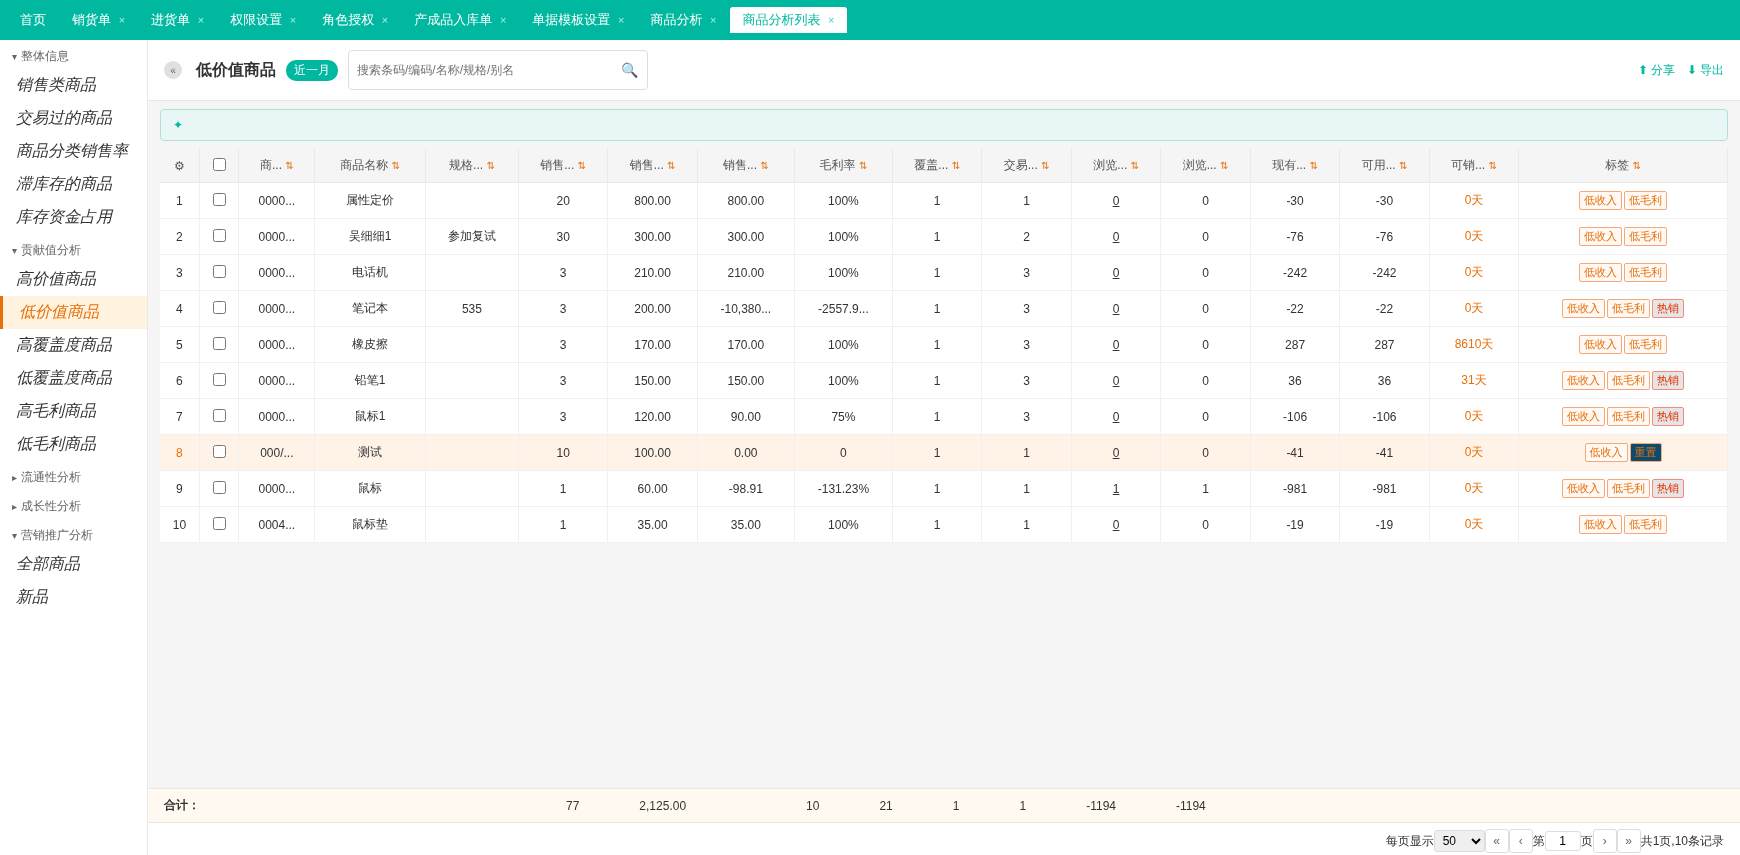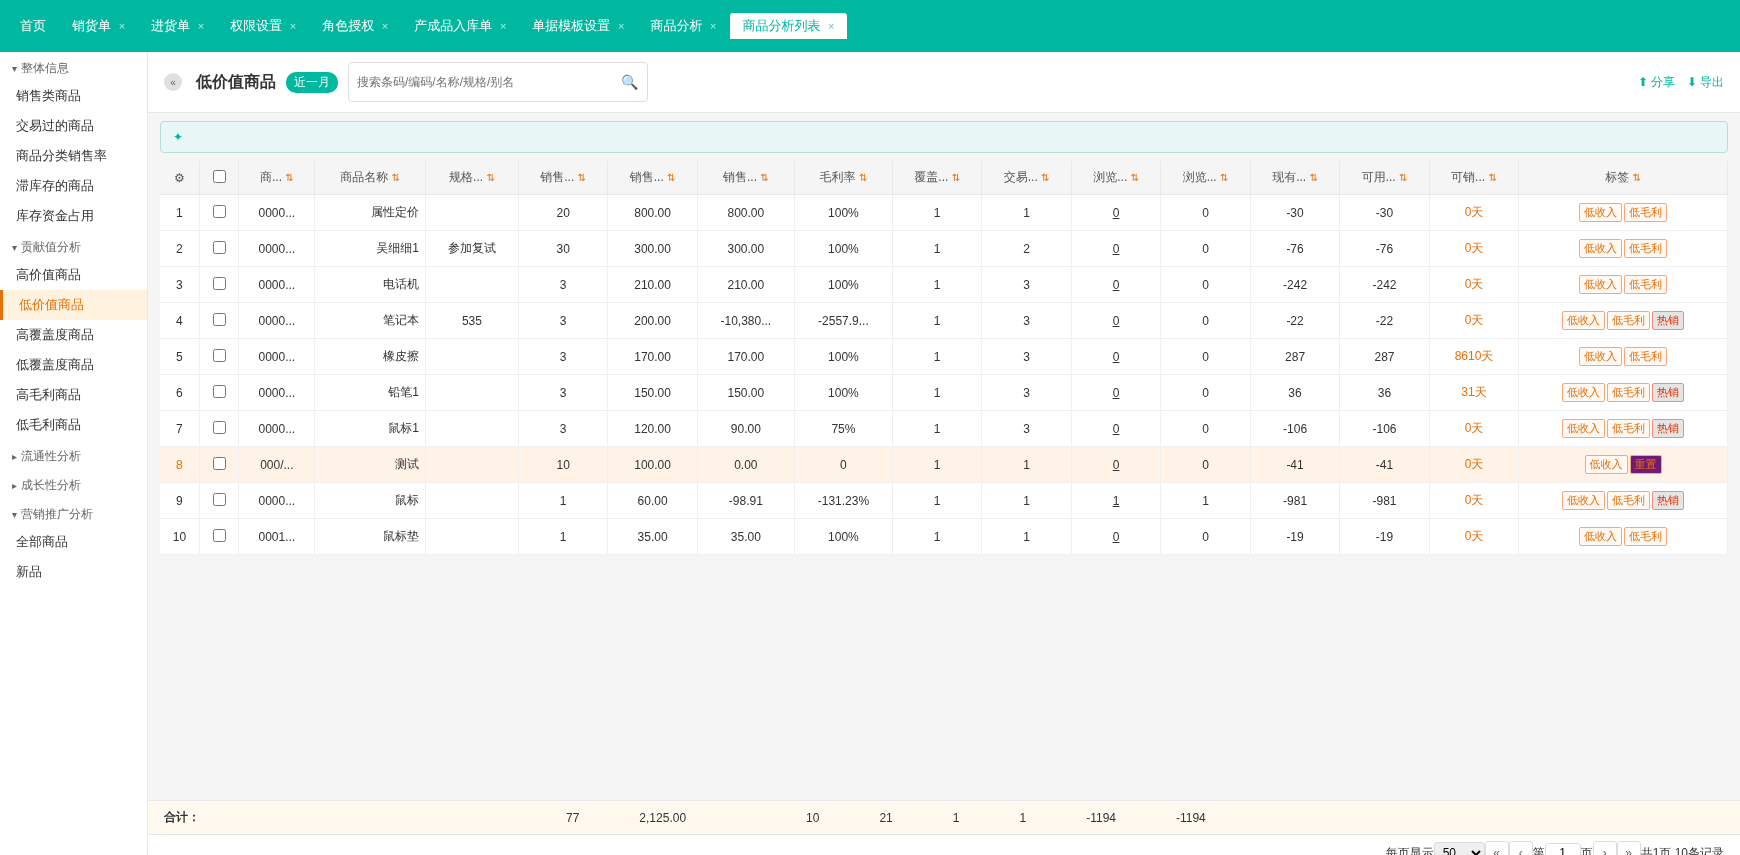--- a/index.html
+++ b/index.html
@@ -1,21 +1,21 @@
 <!DOCTYPE html>
 <html><head>
   <meta charset="utf-8">
   <style>
     * { box-sizing: border-box; margin: 0; padding: 0; }
     body { font-family: 'Microsoft YaHei', Arial, sans-serif; font-size: 12px; background: #f5f5f5; color: #333; }
 
     
     .top-nav {
       background: #00b8a0;
-      height: 52px;
+      height: 40px;
       display: flex;
       align-items: center;
       padding: 0 8px;
       gap: 2px;
     }
     .nav-item {
       color: #fff;
       padding: 4px 12px;
       cursor: pointer;
       border-radius: 3px 3px 0 0;
@@ -46,21 +46,22 @@
       display: flex;
       align-items: center;
       gap: 4px;
       cursor: pointer;
     }
     .sidebar-group-title .arrow { font-size: 10px; }
     .sidebar-item {
       padding: 6px 16px;
       cursor: pointer;
       color: #333;
-      font-size: 13px;
+      font-size: 16px;
+      font-style: italic;
     }
     .sidebar-item.active { background: #fff3e0; color: #e6700a; border-left: 3px solid #e6700a; }
 
     
     .content {
       flex: 1;
       display: flex;
       flex-direction: column;
       overflow: hidden;
       background: #f5f5f5;
@@ -167,21 +168,21 @@
     tbody tr {
       border-bottom: 1px solid #f0f0f0;
     }
     tbody tr.highlighted { background: #fff3e8; }
     tbody td {
       padding: 7px 6px;
       text-align: center;
       border-right: 1px solid #f0f0f0;
       color: #333;
     }
-    tbody td.text-left { text-align: right; }
+    tbody td.text-left { text-align: center; }
     .tag-badge {
       display: inline-block;
       padding: 1px 4px;
       border-radius: 2px;
       font-size: 11px;
       margin: 1px;
       border: 1px solid;
     }
     .tag-red { color: #e6700a; border-color: #f5a97a; background: #fff8f3; }
     .tag-orange { color: #e63900; border-color: #f5a97a; background: #fff3ef; }
@@ -501,21 +502,21 @@
               <td>100.00</td>
               <td>0.00</td>
               <td>0</td>
               <td>1</td>
               <td>1</td>
               <td><span class="link-underline">0</span></td>
               <td>0</td>
               <td>-41</td>
               <td>-41</td>
               <td style="color: rgb(230, 112, 10);">0天</td>
-              <td><span class="tag-badge tag-red">低收入</span><span class="tag-badge tag-orange" style="color: rgb(230, 112, 10); border-color: rgb(245, 169, 122); background: #701a75; text-align: center;">重置</span></td>
+              <td><span class="tag-badge tag-red">低收入</span><span class="tag-badge tag-orange" style="color: rgb(230, 112, 10); border-color: rgb(245, 169, 122); background: #0c4a6e; text-align: center;">重置</span></td>
             </tr>
             <tr>
               <td>9</td>
               <td><input type="checkbox" style=""></td>
               <td>0000...</td>
               <td class="text-left">鼠标</td>
               <td></td>
               <td>1</td>
               <td>60.00</td>
               <td>-98.91</td>
@@ -525,21 +526,21 @@
               <td><span class="link-underline">1</span></td>
               <td>1</td>
               <td>-981</td>
               <td>-981</td>
               <td style="color: rgb(230, 112, 10);">0天</td>
               <td><span class="tag-badge tag-red">低收入</span><span class="tag-badge tag-red">低毛利</span><span class="tag-badge tag-pink">热销</span></td>
             </tr>
             <tr>
               <td>10</td>
               <td><input type="checkbox" style=""></td>
-              <td>0001...</td>
+              <td>0004...</td>
               <td class="text-left">鼠标垫</td>
               <td></td>
               <td>1</td>
               <td>35.00</td>
               <td>35.00</td>
               <td>100%</td>
               <td>1</td>
               <td>1</td>
               <td><span class="link-underline">0</span></td>
               <td>0</td>

